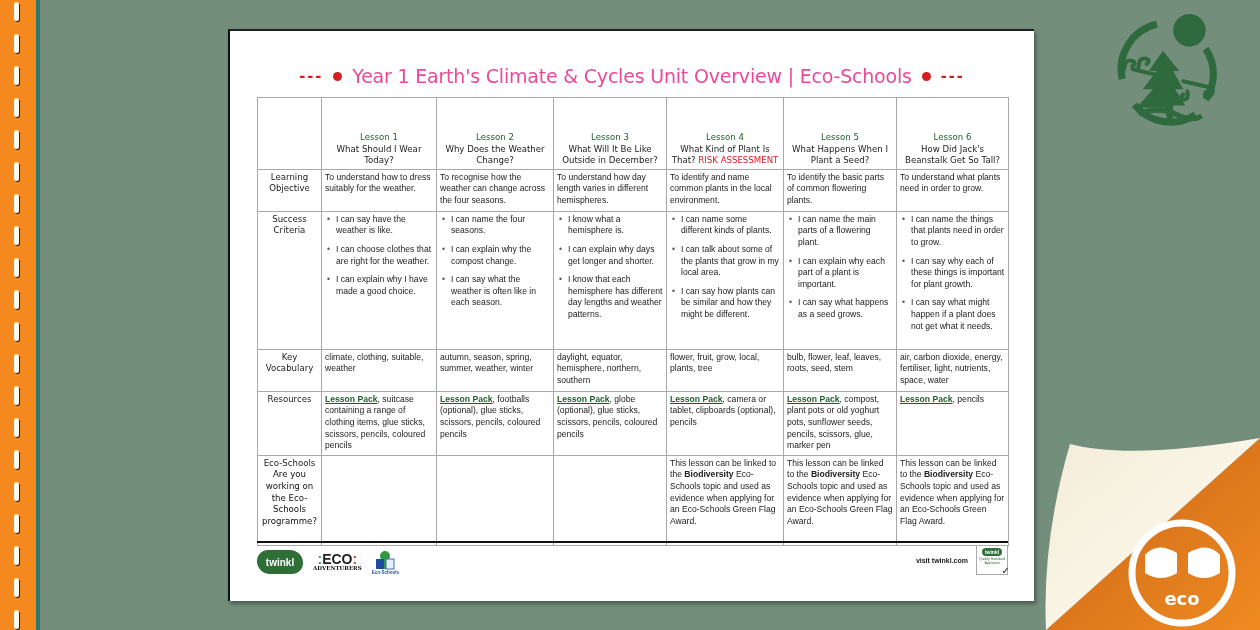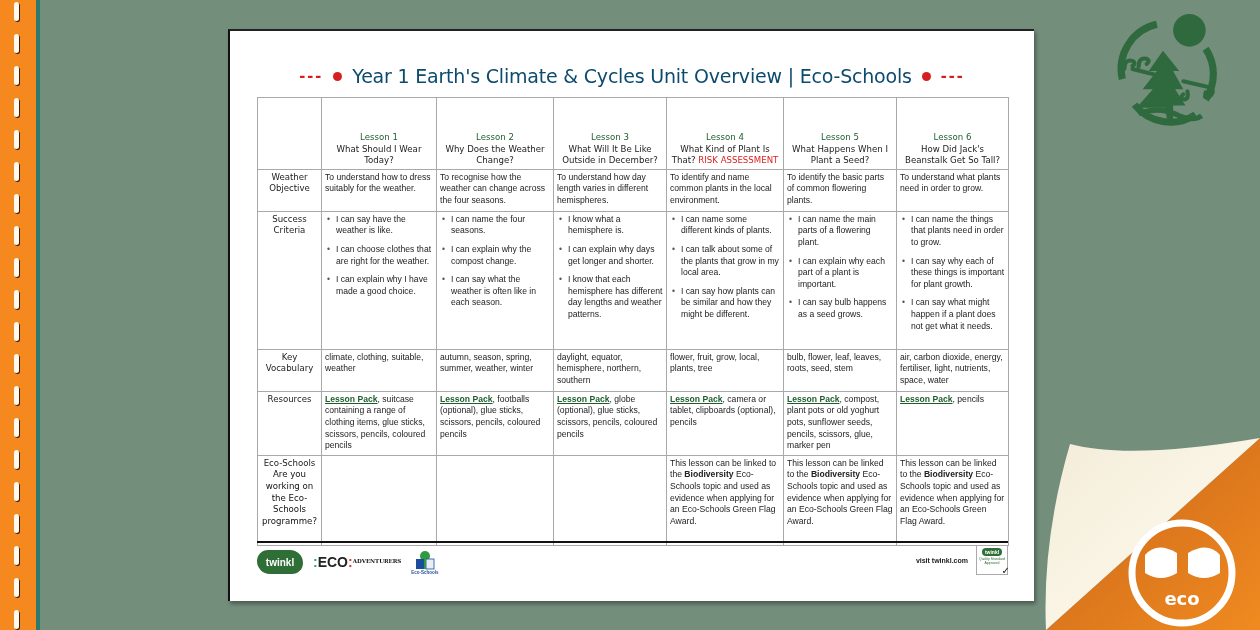--- a/index.html
+++ b/index.html
@@ -28,21 +28,21 @@
     border-left: 2px solid #111; border-top: 2px solid #222;
     box-shadow: 2px 3px 4px rgba(0,0,0,0.35);
   }
   .title-row {
     position: absolute; left: 0; top: 30px; width: 100%; height: 30px;
     display: flex; align-items: center; justify-content: center; gap: 10px;
   }
   .title-dash { color: #d42020; font-weight: bold; font-size: 18px; letter-spacing: 2px; }
   .title-dot { width: 9px; height: 9px; border-radius: 50%; background: #d42020; display: inline-block; }
   .title-text {
-    font-family: "DejaVu Sans", sans-serif; font-size: 19px; color: #0c4a6e;
+    font-family: "DejaVu Sans", sans-serif; font-size: 19px; color: #ec4899;
     letter-spacing: -0.2px;
   }
   table.overview {
     position: absolute; left: 27px; top: 66px;
     border-collapse: collapse; table-layout: fixed;
     width: 751px;
   }
   table.overview td, table.overview th {
     border: 1px solid #a9a9a9;
     vertical-align: top;
@@ -72,21 +72,21 @@
   }
   .footer-logos {
     position: absolute; left: 27px; top: 515px; height: 32px;
     display: flex; align-items: center; gap: 10px;
   }
   .twinkl-logo {
     width: 46px; height: 24px; border-radius: 12px 14px 12px 14px;
     background: #2f6e36; color: #fff; font-weight: bold; font-size: 10px;
     display: flex; align-items: center; justify-content: center;
   }
-  .eco-adv { display: flex; flex-direction: row; align-items: center; line-height: 1; }
+  .eco-adv { display: flex; flex-direction: column; align-items: center; line-height: 1; }
   .eco-adv .eco-word { font-weight: bold; font-size: 14px; color: #222; }
   .eco-adv .eco-word .c1 { color: #2ea08a; } .eco-adv .eco-word .c2 { color: #e5372c; }
   .eco-adv .adv { font-family: "DejaVu Serif", serif; font-weight: bold; font-size: 5.5px; color: #111; }
   .ecoschools-logo { display: flex; flex-direction: column; align-items: center; }
   .ecoschools-logo .book { width: 22px; height: 20px; position: relative; }
   .ecoschools-logo .lbl { font-size: 4.5px; color: #1c4c9c; font-weight: bold; }
   .footer-right {
     position: absolute; right: 26px; top: 514px; display: flex; align-items: center; gap: 8px;
   }
   .visit { font-size: 7px; color: #222; font-weight: bold; }
@@ -187,21 +187,21 @@
         <span class="lesson-num">Lesson 5</span>
         <span>What Happens When I Plant a Seed?</span>
       </th>
       <th class="lesson-head">
         <span class="lesson-num">Lesson 6</span>
         <span>How Did Jack's Beanstalk Get So Tall?</span>
       </th>
     </tr>
 
     <tr style="height:42px">
-      <td class="row-label">Weather Objective</td>
+      <td class="row-label">Learning Objective</td>
       <td>To understand how to dress suitably for the weather.</td>
       <td>To recognise how the weather can change across the four seasons.</td>
       <td>To understand how day length varies in different hemispheres.</td>
       <td>To identify and name common plants in the local environment.</td>
       <td>To identify the basic parts of common flowering plants.</td>
       <td>To understand what plants need in order to grow.</td>
     </tr>
 
     <tr style="height:138px">
       <td class="row-label">Success Criteria</td>
@@ -230,21 +230,21 @@
             <ul class="criteria">
         <li>I can name some different kinds of plants.</li>
         <li>I can talk about some of the plants that grow in my local area.</li>
         <li>I can say how plants can be similar and how they might be different.</li>
       </ul>
           </td>
       <td>
             <ul class="criteria">
         <li>I can name the main parts of a flowering plant.</li>
         <li>I can explain why each part of a plant is important.</li>
-        <li>I can say bulb happens as a seed grows.</li>
+        <li>I can say what happens as a seed grows.</li>
       </ul>
           </td>
       <td>
             <ul class="criteria">
         <li>I can name the things that plants need in order to grow.</li>
         <li>I can say why each of these things is important for plant growth.</li>
         <li>I can say what might happen if a plant does not get what it needs.</li>
       </ul>
           </td>
     </tr>

